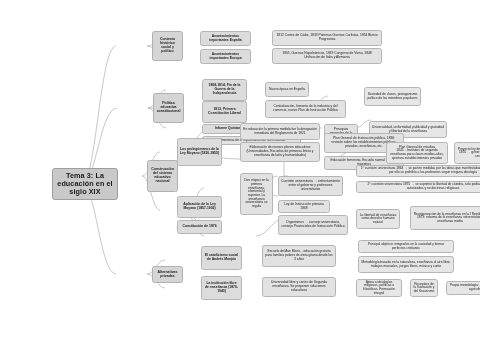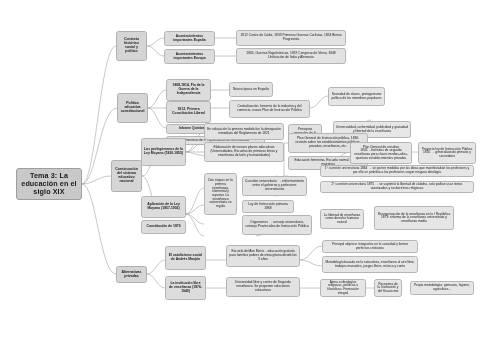--- a/index.html
+++ b/index.html
@@ -35,20 +35,21 @@
     border-radius: 2.5px;
     display: flex;
     align-items: center;
     justify-content: center;
     text-align: center;
     padding: 1px 2px;
     line-height: 1.12;
     overflow: hidden;
     word-break: break-word;
     hyphens: auto;
+    margin-left: 36px;
   }
   .node.root {
     background: #c9c9c9;
     border-color: #9e9e9e;
     border-radius: 3px;
     font-size: 7.2px;
     font-weight: bold;
     letter-spacing: 0.1px;
   }
   .node.lvl1 {

